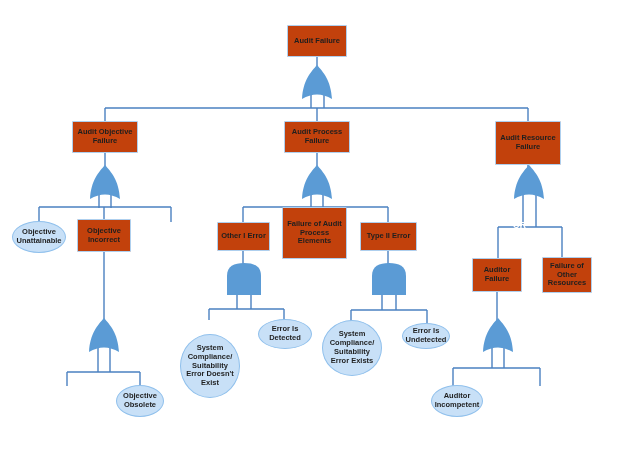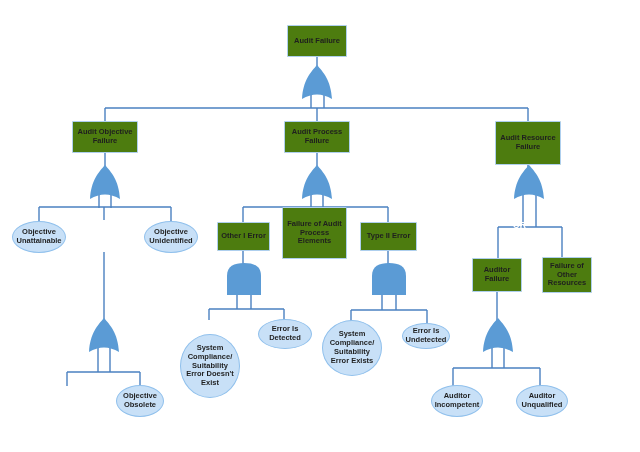--- a/index.html
+++ b/index.html
@@ -7,21 +7,21 @@
     position:relative;width:640px;height:452px;background:#ffffff;overflow:hidden;
     font-family:"Liberation Sans",sans-serif;color:#222;
   }
   .wires{position:absolute;left:0;top:0;width:640px;height:452px;}
   .wires line{stroke:#4a80c1;stroke-width:1.4;}
   .node{
     position:absolute;display:flex;align-items:center;justify-content:center;
     text-align:center;font-size:7.5px;font-weight:700;line-height:1.18;
     color:#1f1f1f;padding:1px 2px;box-sizing:border-box;
   }
-  .rect{background:#4d7c0f;border:1px solid #aecfee;border-radius:1px;}
+  .rect{background:#c2410c;border:1px solid #aecfee;border-radius:1px;}
   .ellipse{background:#c8e0f7;border:1px solid #90c0ec;border-radius:50%;}
   .gate{position:absolute;}
   .gate svg{position:absolute;left:0;top:0;width:100%;height:100%;}
   .gate .glabel{
     position:absolute;left:0;width:100%;color:#ffffff;
     font-size:8.5px;font-weight:700;letter-spacing:.2px;margin-top:44px;
   }
   .gate.or{width:32px;height:36px;}
   .gate.or .glabel{top:12px;}
   .gate.and{width:36px;height:34px;}
@@ -139,32 +139,31 @@
     <span class="glabel">AND</span>
   </div>
 
   <div class="node rect" style="left:287px;top:25px;width:60px;height:32px">Audit Failure</div>
 
   <div class="node rect" style="left:72px;top:121px;width:66px;height:32px">Audit Objective Failure</div>
   <div class="node rect" style="left:284px;top:121px;width:66px;height:32px">Audit Process Failure</div>
   <div class="node rect" style="left:495px;top:121px;width:66px;height:44px">Audit Resource Failure</div>
 
   <div class="node ellipse" style="left:12px;top:221px;width:54px;height:32px">Objective Unattainable</div>
-  <div class="node ellipse" style="left:144px;top:221px;width:54px;height:32px">Objective Unidentified</div>
+  <div class="node rect" style="left:77px;top:219px;width:54px;height:33px">Objective Incorrect</div>
 
   <div class="node ellipse" style="left:116px;top:385px;width:48px;height:32px">Objective Obsolete</div>
 
   <div class="node rect" style="left:217px;top:222px;width:53px;height:29px">Other I Error</div>
   <div class="node rect" style="left:282px;top:207px;width:65px;height:52px">Failure of Audit Process Elements</div>
   <div class="node rect" style="left:360px;top:222px;width:57px;height:29px">Type II Error</div>
 
   <div class="node ellipse" style="left:180px;top:334px;width:60px;height:64px">System Compliance/ Suitability Error Doesn't Exist</div>
   <div class="node ellipse" style="left:258px;top:319px;width:54px;height:30px">Error Is Detected</div>
   <div class="node ellipse" style="left:322px;top:320px;width:60px;height:56px">System Compliance/ Suitability Error Exists</div>
   <div class="node ellipse" style="left:402px;top:323px;width:48px;height:26px">Error Is Undetected</div>
 
   <div class="node rect" style="left:472px;top:258px;width:50px;height:34px">Auditor Failure</div>
   <div class="node rect" style="left:542px;top:257px;width:50px;height:36px">Failure of Other Resources</div>
 
   <div class="node ellipse" style="left:431px;top:385px;width:52px;height:32px">Auditor Incompetent</div>
-  <div class="node ellipse" style="left:516px;top:385px;width:52px;height:32px">Auditor Unqualified</div>
 
 </div>
 
 </body></html>

